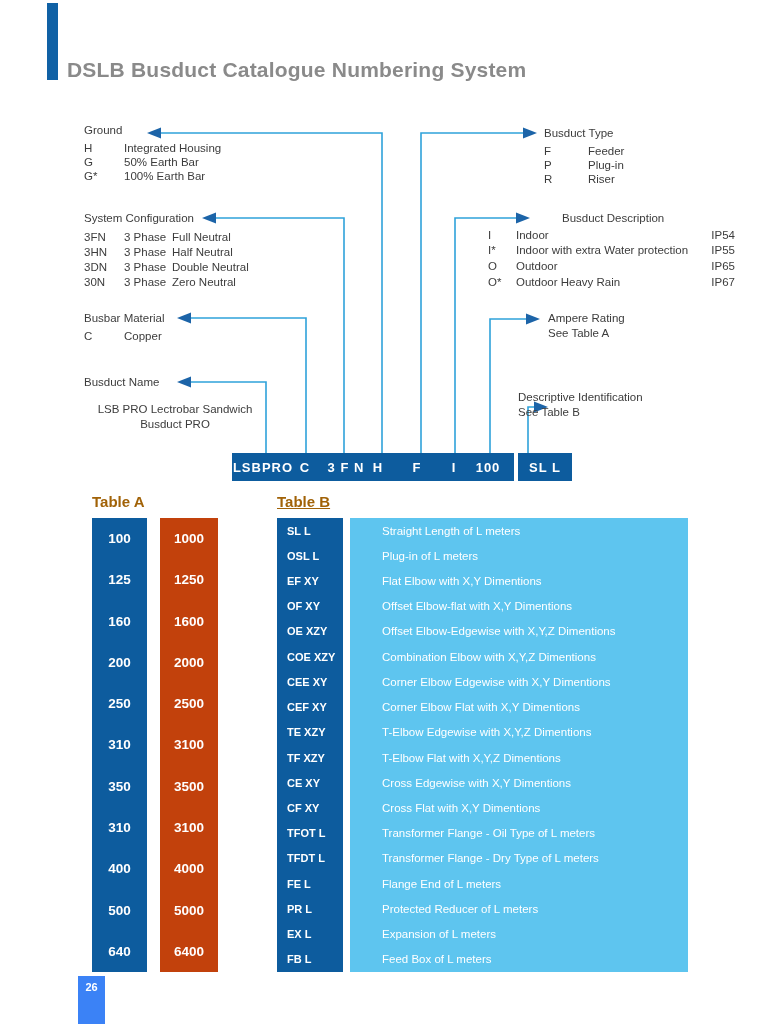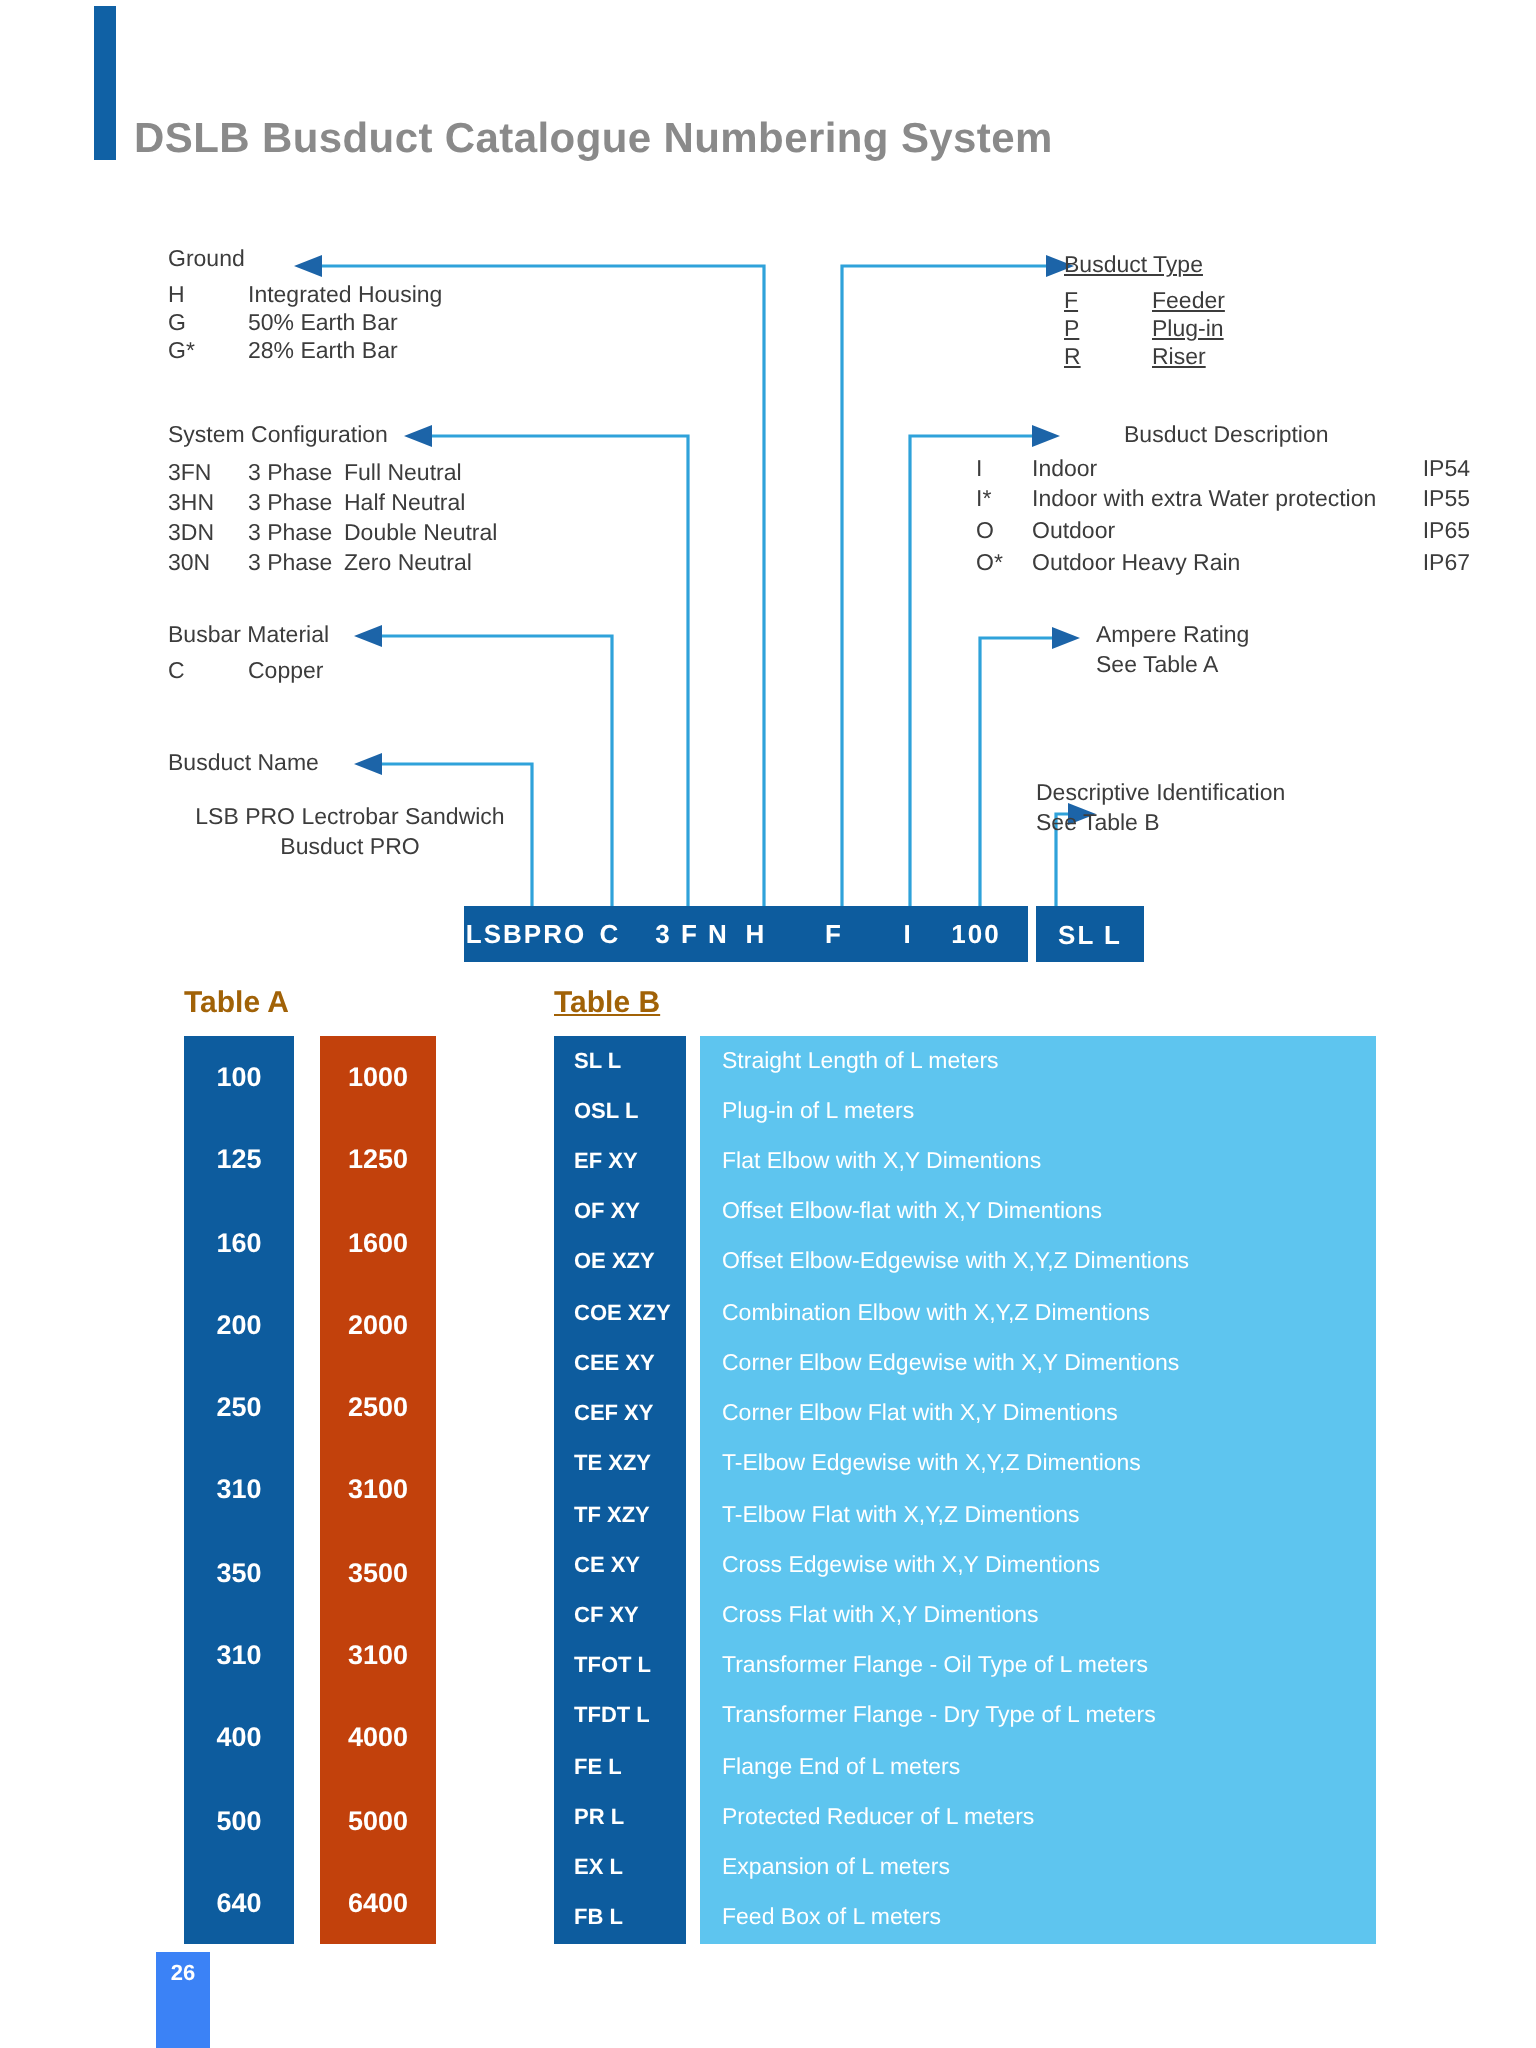--- a/index.html
+++ b/index.html
@@ -45,21 +45,21 @@
     justify-content:center;font-size:13.5px;font-weight:bold;}
   .ta-gap{width:13px;flex:none;}
   .ta-alt{width:58px;flex:none;background:#c2410c;color:#fff;display:flex;align-items:center;
     justify-content:center;font-size:13.5px;font-weight:bold;}
   .table-b{position:absolute;left:277px;top:518px;width:411px;height:454px;display:flex;flex-direction:column;}
   .tb-row{flex:1;display:flex;}
   .tb-code{width:66px;flex:none;background:#0d5c9e;color:#fff;display:flex;align-items:center;
     padding-left:10px;box-sizing:border-box;font-size:11px;font-weight:bold;white-space:nowrap;}
   .tb-gap{width:7px;flex:none;}
   .tb-desc{flex:1;background:#5ec5ef;color:#fff;display:flex;align-items:center;
-    padding-left:11px;box-sizing:border-box;font-size:11.5px;white-space:nowrap;}
+    padding-left:32px;box-sizing:border-box;font-size:11.5px;white-space:nowrap;}
   
   .page-num{position:absolute;left:78px;top:976px;width:27px;height:48px;background:#3b82f6;
     color:#fff;font-size:11px;font-weight:bold;text-align:center;padding-top:5px;box-sizing:border-box;}
 </style>
 </head>
 <body>
 
 <div class="page">
 
   <div class="title-bar"></div>
@@ -97,21 +97,21 @@
           <span class="c-desc">Integrated Housing</span>
         </div>
 
         <div class="c-row">
           <span class="c-code">G</span>
           <span class="c-desc">50%  Earth Bar</span>
         </div>
 
         <div class="c-row">
           <span class="c-code">G*</span>
-          <span class="c-desc">28%  Earth Bar</span>
+          <span class="c-desc">100%  Earth Bar</span>
         </div>
       </div>
   </div>
 
   <div class="callout sc" style="left:84px;top:211px;">
     <div class="c-title">System Configuration</div>
     <div>
 
         <div class="c-row">
           <span class="c-code">3FN</span>
@@ -151,21 +151,21 @@
   </div>
 
   <div class="callout" style="left:84px;top:375px;">
     <div class="c-title">Busduct Name</div>
   </div>
   <div class="name-lines">
     <div>LSB PRO  Lectrobar Sandwich</div>
     <div>Busduct PRO</div>
   </div>
 
-  <div class="callout bt" style="left:532px;top:126px;text-decoration:underline;">
+  <div class="callout bt" style="left:544px;top:126px;">
     <div class="c-title">Busduct Type</div>
     <div>
 
         <div class="c-row">
           <span class="c-code">F</span>
           <span class="c-desc">Feeder</span>
         </div>
 
         <div class="c-row">
           <span class="c-code">P</span>

